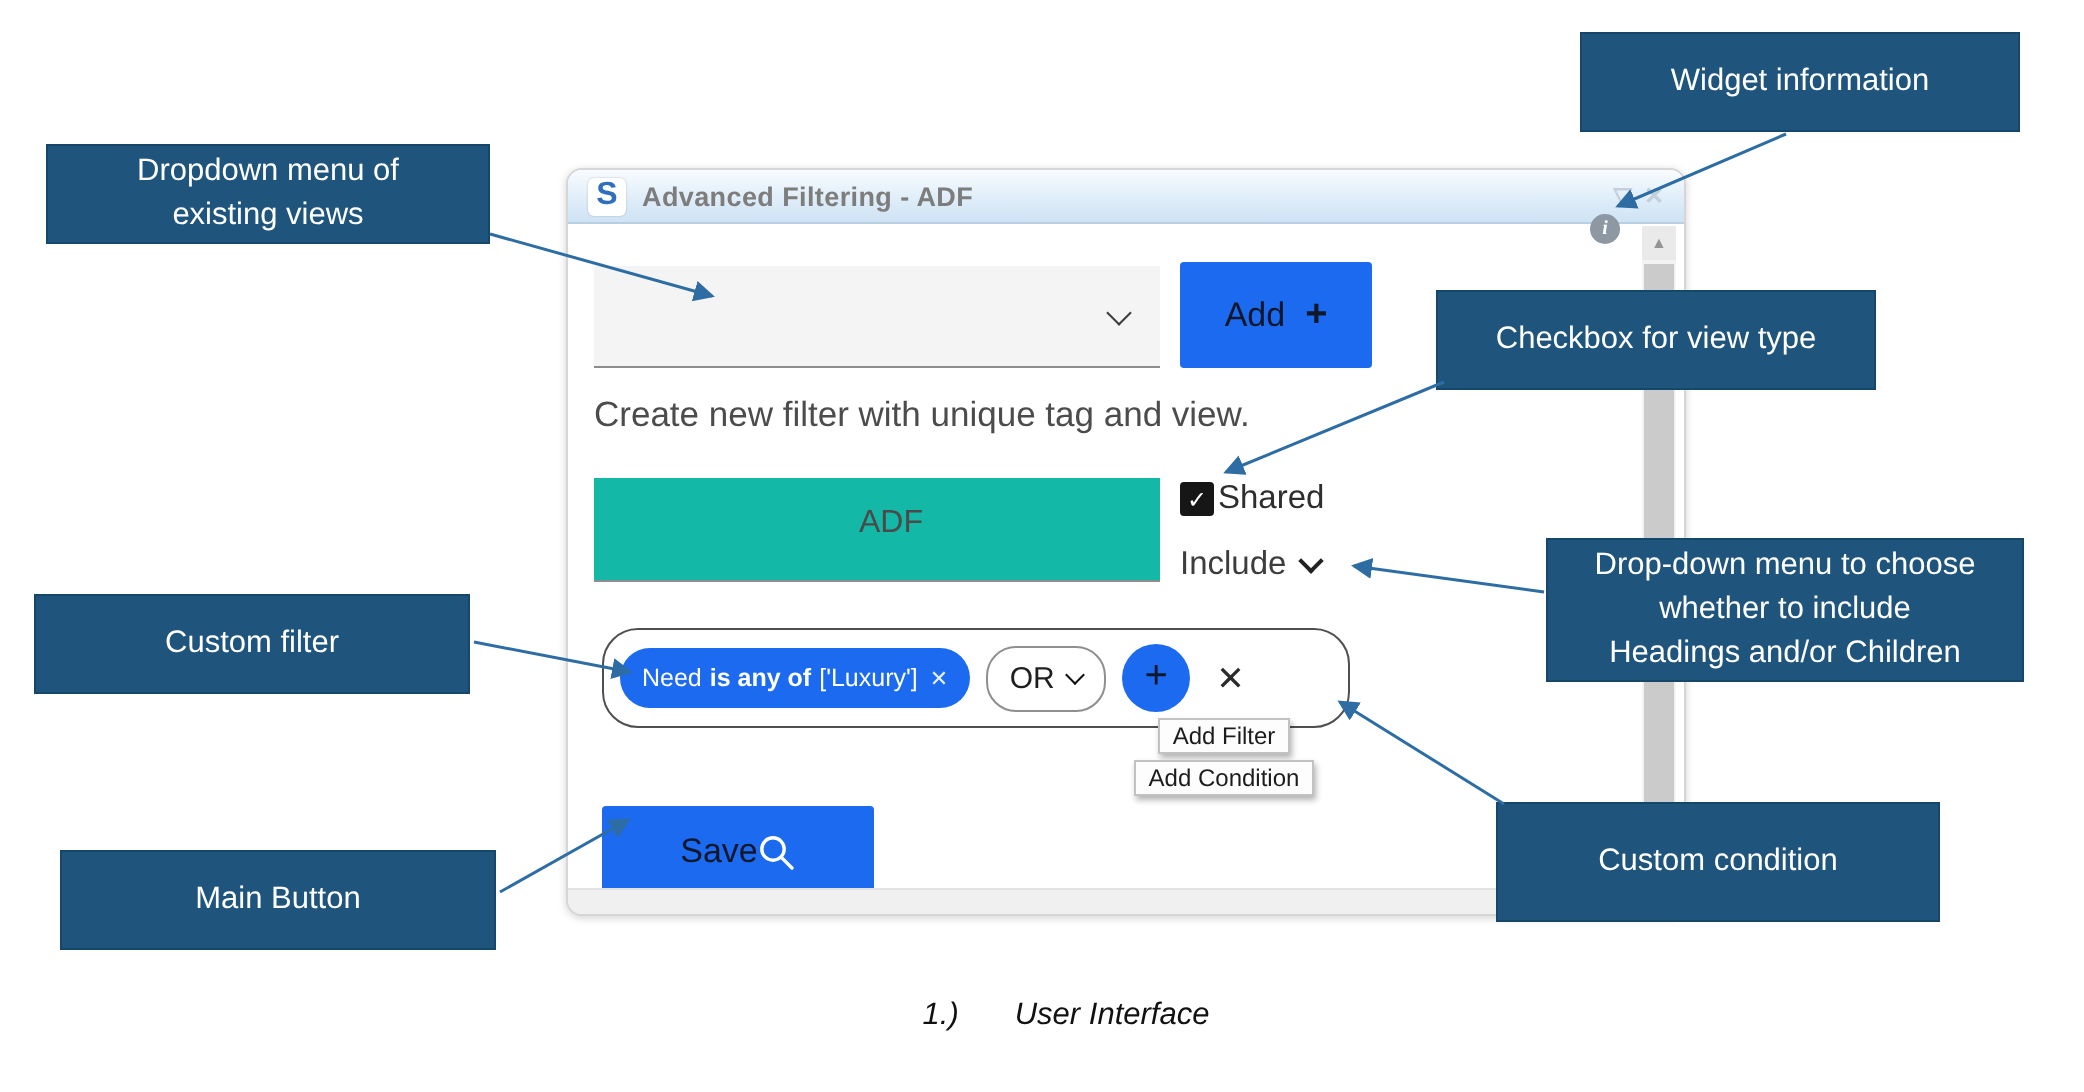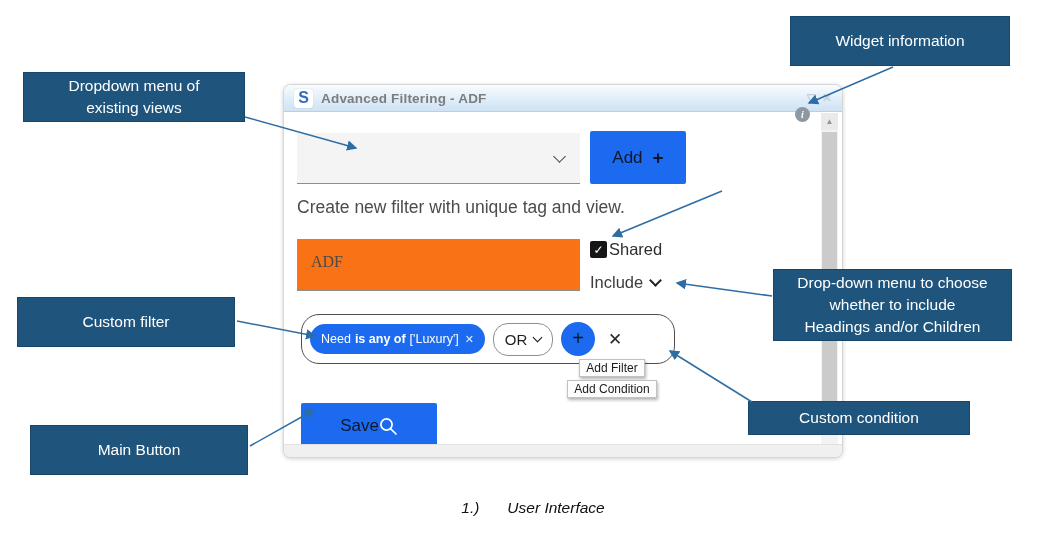--- a/index.html
+++ b/index.html
@@ -43,23 +43,23 @@
   .chev{width:8px;height:8px;border-right:1.6px solid #3d3d3d;border-bottom:1.6px solid #3d3d3d;
     transform:rotate(45deg);margin-top:-4px;}
   .btn-blue{background:#1b6af0;color:#0f172a;border:none;border-radius:2px;cursor:pointer;}
   .add-btn{
     position:absolute;left:306px;top:46px;width:96px;height:53px;font-size:17px;
     display:flex;align-items:center;justify-content:center;gap:10px;font-family:inherit;
   }
   .add-plus{font-size:19px;font-weight:bold;}
   .instruction{position:absolute;left:13px;top:112px;font-size:17.5px;color:#4c4c4c;}
   .tag-input{
-    position:absolute;left:13px;top:154px;width:283px;height:52px;background:#f97316;
+    position:absolute;left:13px;top:154px;width:283px;height:52px;background:#14b8a6;
     border:none;border-bottom:1px solid #8d8d8d;box-sizing:border-box;
-    font-size:16px;color:#4a4a4a;padding:0 0 6px 14px;font-family:Liberation Serif, serif;outline:none;
+    font-size:16px;color:#4a4a4a;padding:0 0 6px 14px;font-family:Liberation Sans, sans-serif;outline:none;text-align:center;
   }
   .shared-row{position:absolute;left:306px;top:155px;display:flex;align-items:center;gap:2px;}
   .checkbox{width:17px;height:17px;background:#161616;border-radius:2px;display:flex;
     align-items:center;justify-content:center;color:#fff;font-size:12px;cursor:pointer;}
   .shared-label{font-size:16.5px;color:#2e2e2e;}
   .include-row{position:absolute;left:306px;top:188px;display:flex;align-items:center;gap:8px;
     font-size:16.5px;color:#3d3d3d;cursor:pointer;}
   .include-row .chev{width:7px;height:7px;border-width:2px;border-color:#222;}
   
   .filter-group{
@@ -93,21 +93,21 @@
   .callout{
     position:absolute;background:#1f547d;border:1px solid #17466b;color:#fff;z-index:3;
     display:flex;align-items:center;justify-content:center;text-align:center;
     font-size:15.5px;line-height:1.4;white-space:pre-line;box-sizing:border-box;padding:2px 18px;
   }
   .co-widget-info{left:790px;top:16px;width:220px;height:50px;}
   .co-views{left:23px;top:72px;width:222px;height:50px;}
   .co-checkbox{left:718px;top:145px;width:220px;height:50px;}
   .co-include{left:773px;top:269px;width:239px;height:72px;}
   .co-filter{left:17px;top:297px;width:218px;height:50px;}
-  .co-condition{left:748px;top:401px;width:222px;height:34px;}
+  .co-condition{left:748px;top:401px;width:222px;height:60px;}
   .co-main{left:30px;top:425px;width:218px;height:50px;}
   
   .arrows{position:absolute;left:0;top:0;z-index:4;pointer-events:none;}
   
   .caption{position:absolute;left:0;right:0;top:499px;display:flex;justify-content:center;gap:28px;
     font-style:italic;font-size:15.5px;color:#111;transform:translateX(12px);}
 </style>
 </head>
 <body>
 
@@ -184,20 +184,21 @@
         <line x1="11.8" y1="11.8" x2="17" y2="17" stroke="#ffffff" stroke-width="1.7" stroke-linecap="round"></line>
       </svg>
     </button>
 
     <div class="widget-footer"></div>
   </div>
 
   <div class="callout co-widget-info">Widget information</div>
   <div class="callout co-views">Dropdown menu of
 existing views</div>
+  <div class="callout co-checkbox">Checkbox for view type</div>
   <div class="callout co-include">Drop-down menu to choose
 whether to include
 Headings and/or Children</div>
   <div class="callout co-filter">Custom filter</div>
   <div class="callout co-condition">Custom condition</div>
   <div class="callout co-main">Main Button</div>
 
   <svg class="arrows" width="1042" height="546">
     <defs>
       <marker id="ah" markerWidth="8" markerHeight="8" refX="6" refY="3.5" orient="auto">

